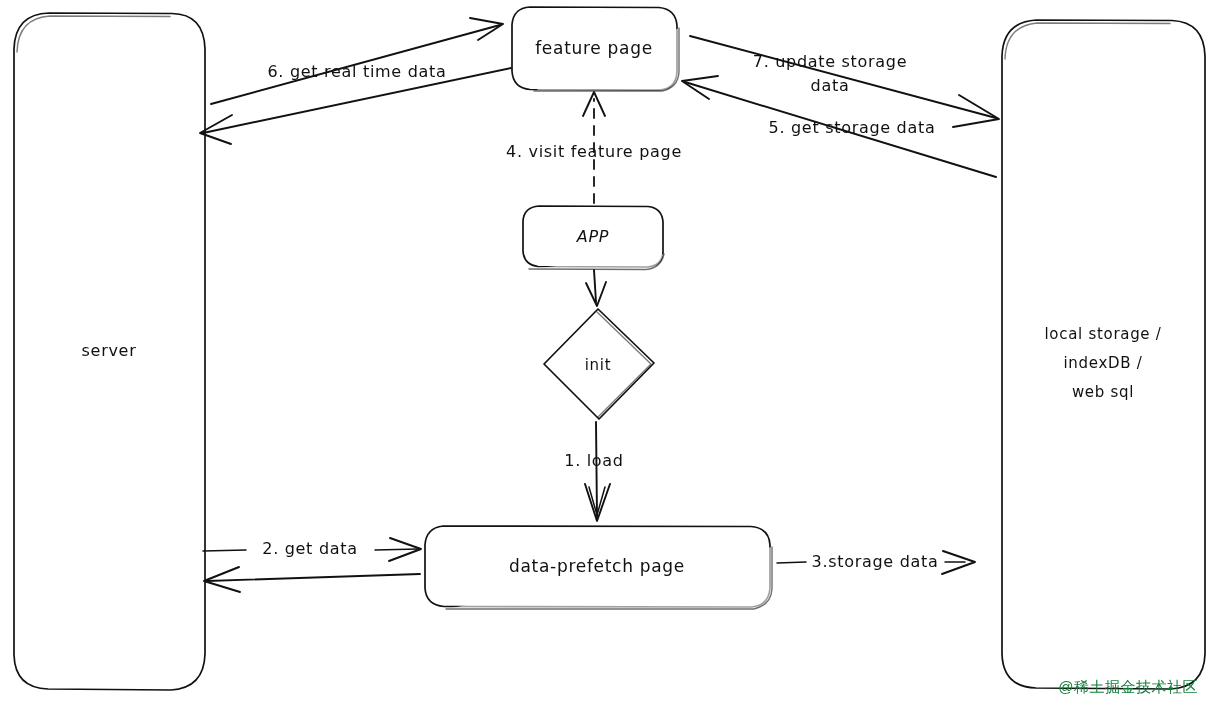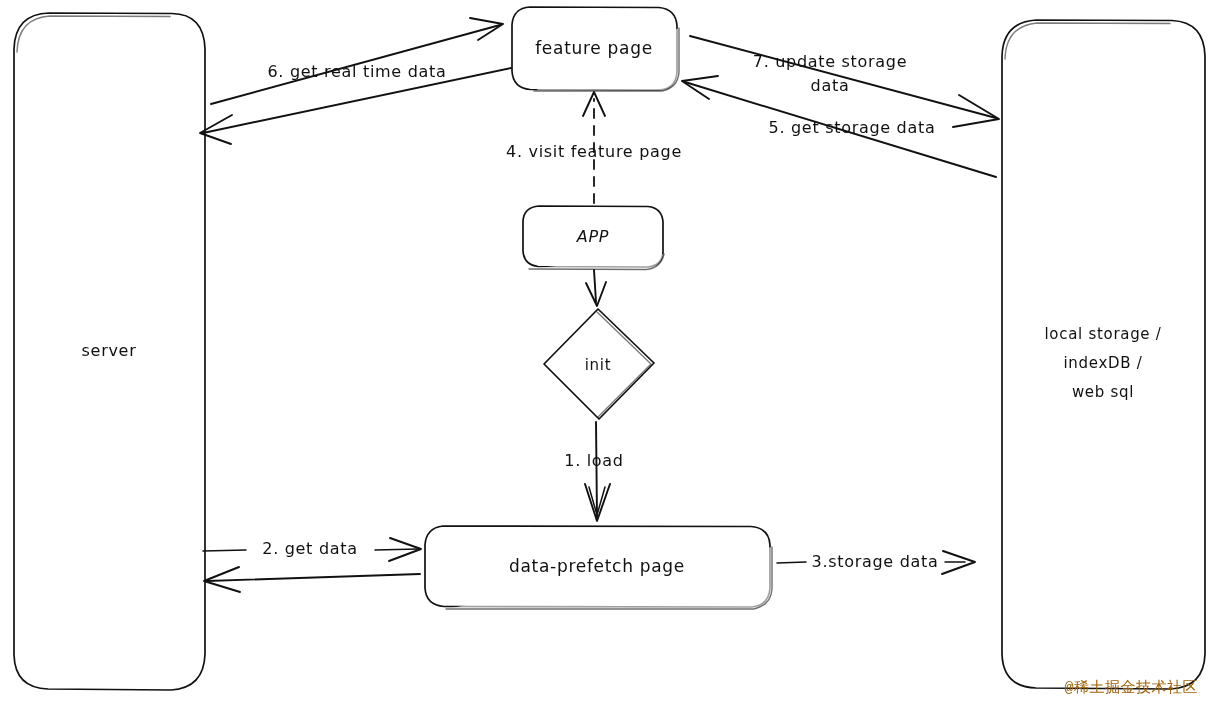--- a/index.html
+++ b/index.html
@@ -80,23 +80,23 @@
   .node-label-sm {
     font-size: 15px;
   }
   .edge-label {
     font-size: 16px;
   }
   .watermark {
     position: absolute;
     right: 17px;
     bottom: 18px;
-    font-family: Liberation Mono, monospace;
+    font-family: Liberation Sans, sans-serif;
     font-size: 15px;
-    color: #a16207;
+    color: #15803d;
     letter-spacing: 0.5px;
     white-space: nowrap;
     user-select: none;
   }
 </style>
 </head>
 <body>
 
 <div id="canvas">
   <svg id="diagram" viewBox="0 0 1215 715">

